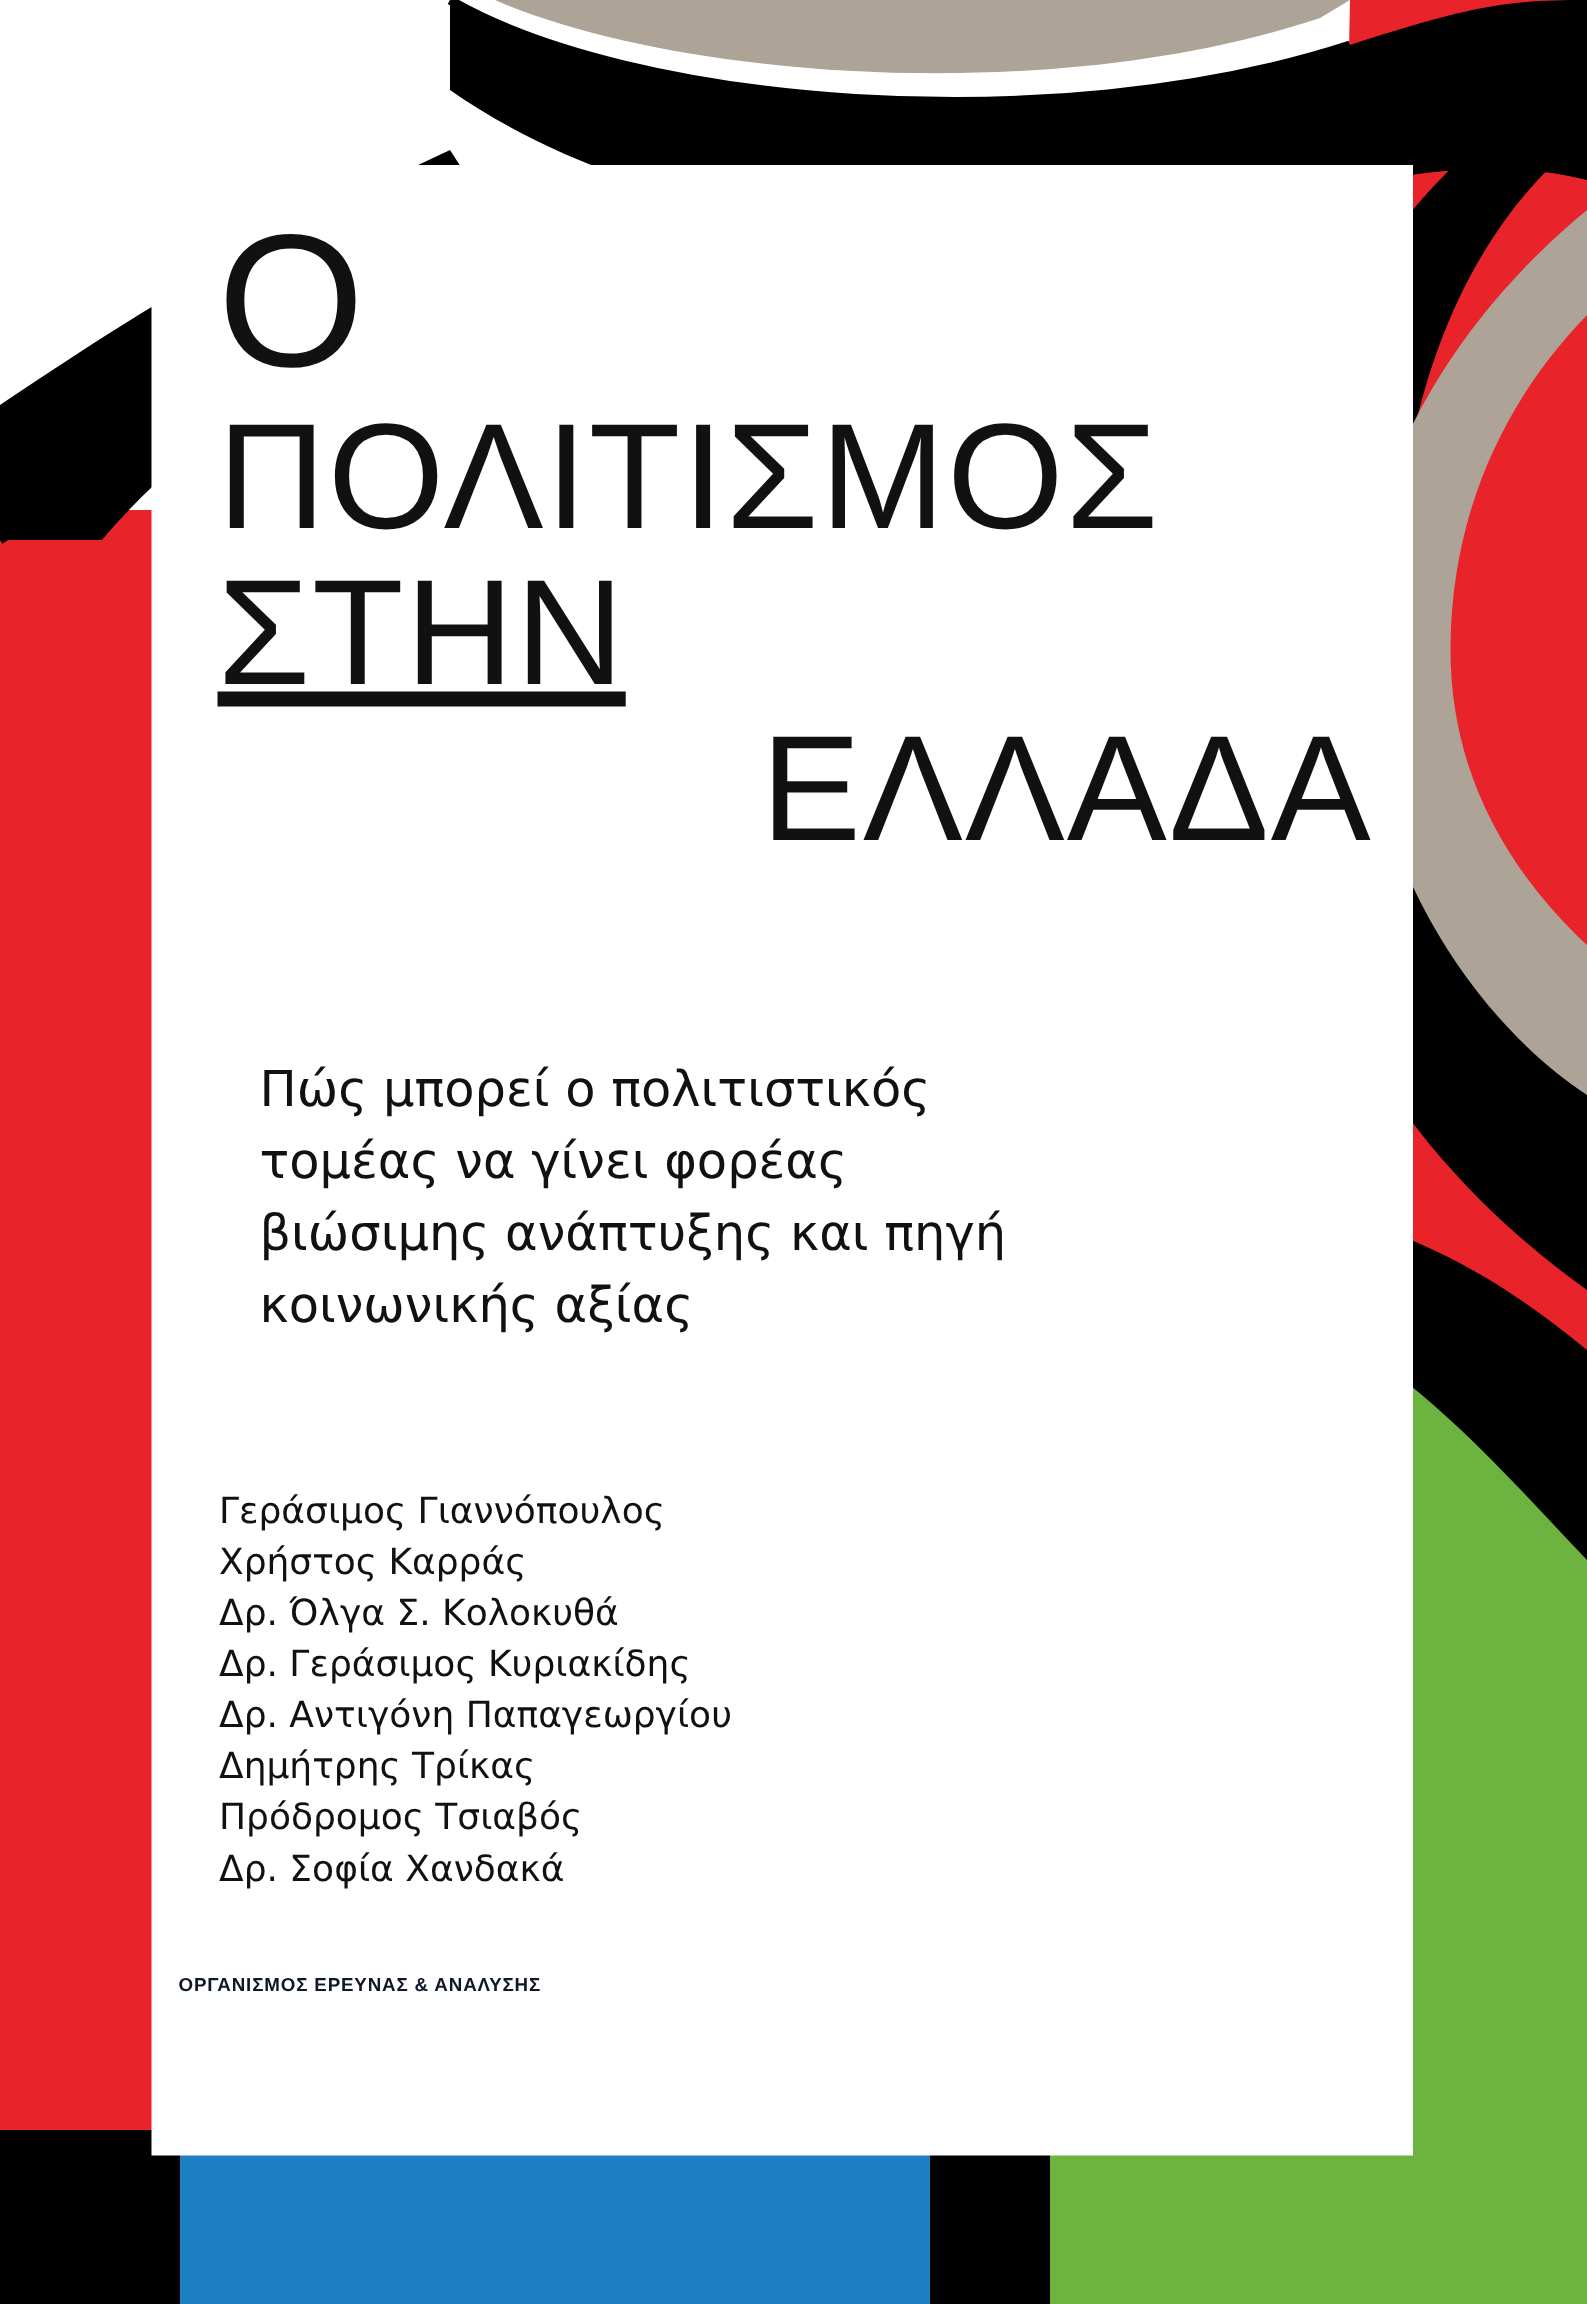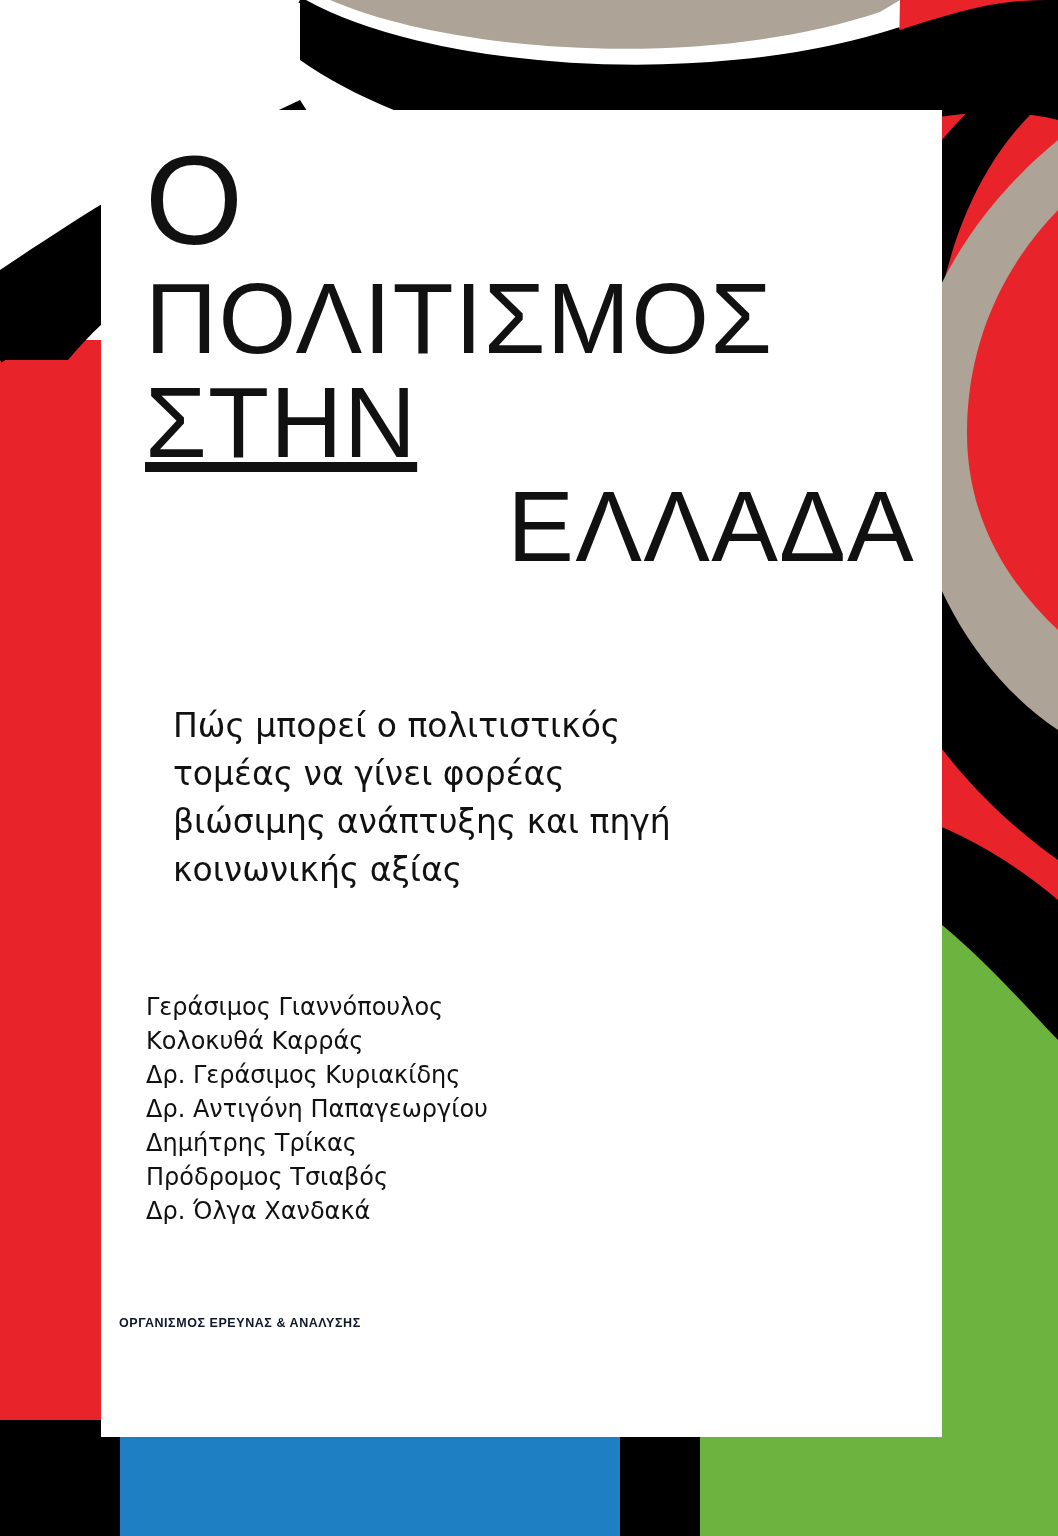--- a/index.html
+++ b/index.html
@@ -166,26 +166,27 @@
 
     <div class="subtitle">
       <span>Πώς μπορεί ο πολιτιστικός</span>
       <span>τομέας να γίνει φορέας</span>
       <span>βιώσιμης ανάπτυξης και πηγή</span>
       <span>κοινωνικής αξίας</span>
     </div>
 
     <div class="authors">
       <span class="author">Γεράσιμος Γιαννόπουλος</span>
-      <span class="author">Κολοκυθά Καρράς</span>
+      <span class="author">Χρήστος Καρράς</span>
+      <span class="author">Δρ. Όλγα Σ. Κολοκυθά</span>
       <span class="author">Δρ. Γεράσιμος Κυριακίδης</span>
       <span class="author">Δρ. Αντιγόνη Παπαγεωργίου</span>
       <span class="author">Δημήτρης Τρίκας</span>
       <span class="author">Πρόδρομος Τσιαβός</span>
-      <span class="author">Δρ. Όλγα Χανδακά</span>
+      <span class="author">Δρ. Σοφία Χανδακά</span>
     </div>
 
     <div class="logo">
       <div class="logo-sub">ΟΡΓΑΝΙΣΜΟΣ ΕΡΕΥΝΑΣ &amp; ΑΝΑΛΥΣΗΣ</div>
     </div>
 
   </div>
 </div>
 
 </body></html>

